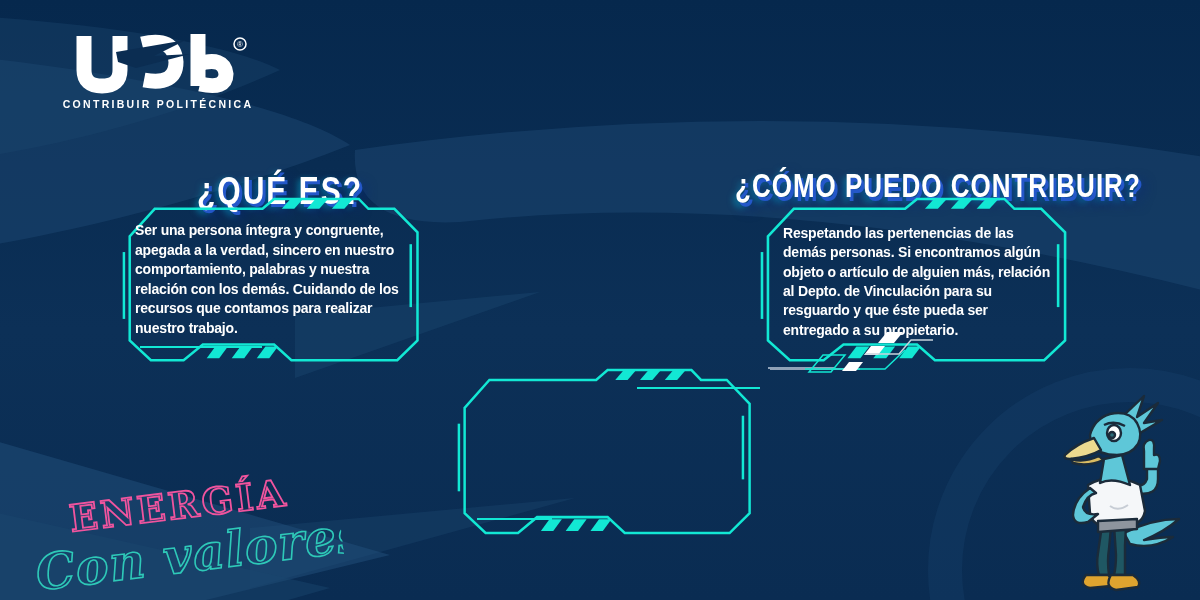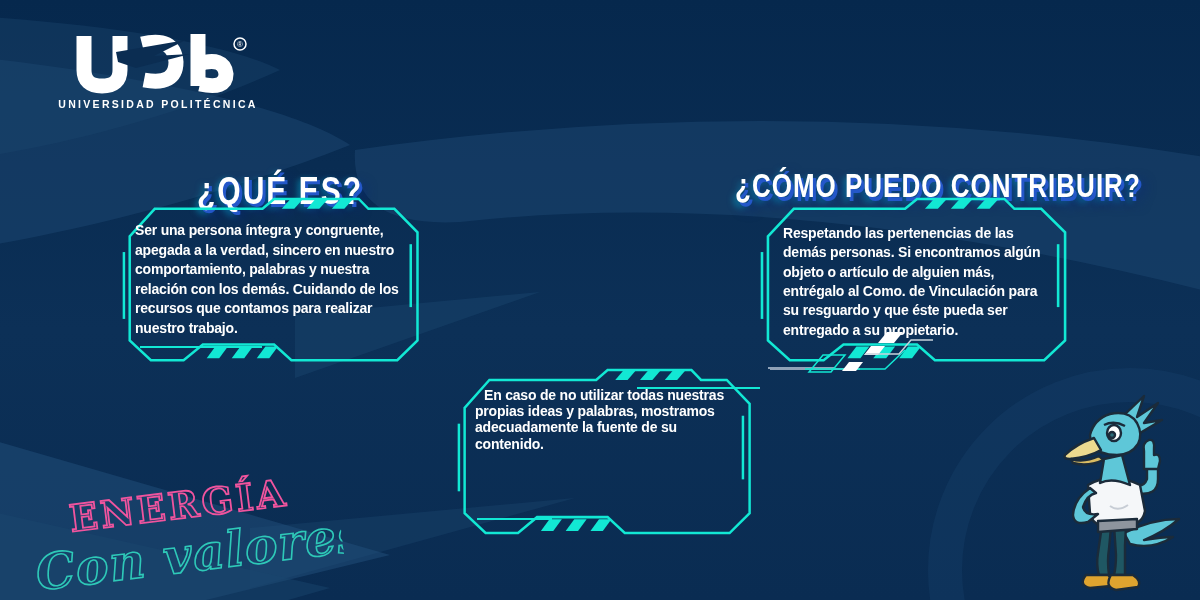--- a/index.html
+++ b/index.html
@@ -96,49 +96,48 @@
         <path d="M 26,2 L 26,36 Q 26,52 44,52 Q 62,52 62,36 L 62,2"></path>
         <path d="M 84,10 Q 116,2 118,28 Q 118,52 86,46"></path>
         <path d="M 140,0 L 140,52"></path>
         <path d="M 140,30 Q 166,22 168,40 Q 168,56 142,50"></path>
       </g>
       <path d="M 58,18 L 128,6 L 96,22 L 132,20 L 78,34 L 60,28 Z" fill="#0B2D52"></path>
       <circle cx="182" cy="10" r="6" fill="none" stroke="#fff" stroke-width="1.5"></circle>
       <text x="182" y="13" text-anchor="middle" font-size="8" fill="#fff">®</text>
     </svg>
     <span class="sr">UPB</span>
-    <div class="caption1">UNIVERSIDAD POLITÉCNICA</div>
+    <div class="caption1">CONTRIBUIR POLITÉCNICA</div>
   </div>
 
 
   <h2 class="hud-heading heading-left">¿QUÉ ES?</h2>
   <h2 class="hud-heading heading-right">¿CÓMO PUEDO CONTRIBUIR?</h2>
 
   <section class="hud-box box-left">
     <svg class="frame" viewBox="0 0 320 178" preserveAspectRatio="none">
         <use href="#hud-frame"></use>
       </svg>
     <p>Ser una persona íntegra y congruente, apegada a la verdad, sincero en nuestro comportamiento, palabras y nuestra relación con los demás. Cuidando de los recursos que contamos para realizar nuestro trabajo.</p>
     <div class="accent-line" style="left:18px;top:149px;width:122px"></div>
   </section>
 
   <section class="hud-box box-right">
     <svg class="frame" viewBox="0 0 320 178" preserveAspectRatio="none">
         <use href="#hud-frame"></use>
       </svg>
-    <p>Respetando las pertenencias de las demás personas.  Si encontramos algún objeto o artículo de alguien más, entrégalo al Como. de Vinculación para su resguardo y que éste pueda ser entregado a su propietario.</p>
+    <p>Respetando las pertenencias de las demás personas.  Si encontramos algún objeto o artículo de alguien más, relación al Depto. de Vinculación para su resguardo y que éste pueda ser entregado a su propietario.</p>
     <div class="accent-line gray" style="left:8px;top:170px;width:66px"></div>
   </section>
 
   <section class="hud-box box-mid">
     <svg class="frame" viewBox="0 0 320 178" preserveAspectRatio="none">
         <use href="#hud-frame"></use>
       </svg>
     <div class="text-wrap">
-      <p class="p2">En caso de no utilizar todas nuestras propias ideas y palabras,  mostramos adecuadamente la fuente de su contenido.</p>
     </div>
     <div class="accent-line" style="left:20px;top:150px;width:75px"></div>
     <div class="accent-line" style="left:180px;top:19px;width:123px"></div>
   </section>
 
   <svg width="190" height="62" viewBox="0 0 190 62" style="position:absolute;left:765px;top:322px;pointer-events:none">
     <path d="M 5,47 L 95,47" stroke="#8fa2b8" stroke-width="2" fill="none"></path>
     <path d="M 40,47 L 120,47 L 140,28" stroke="#12E8D4" stroke-width="1.5" fill="none"></path>
     <path d="M 58,33 L 80,33 L 66,50 L 44,50 Z" fill="none" stroke="#12E8D4" stroke-width="1.5"></path>
     <path d="M 122,10 L 138,10 L 129,21 L 113,21 Z" fill="#ffffff"></path>

